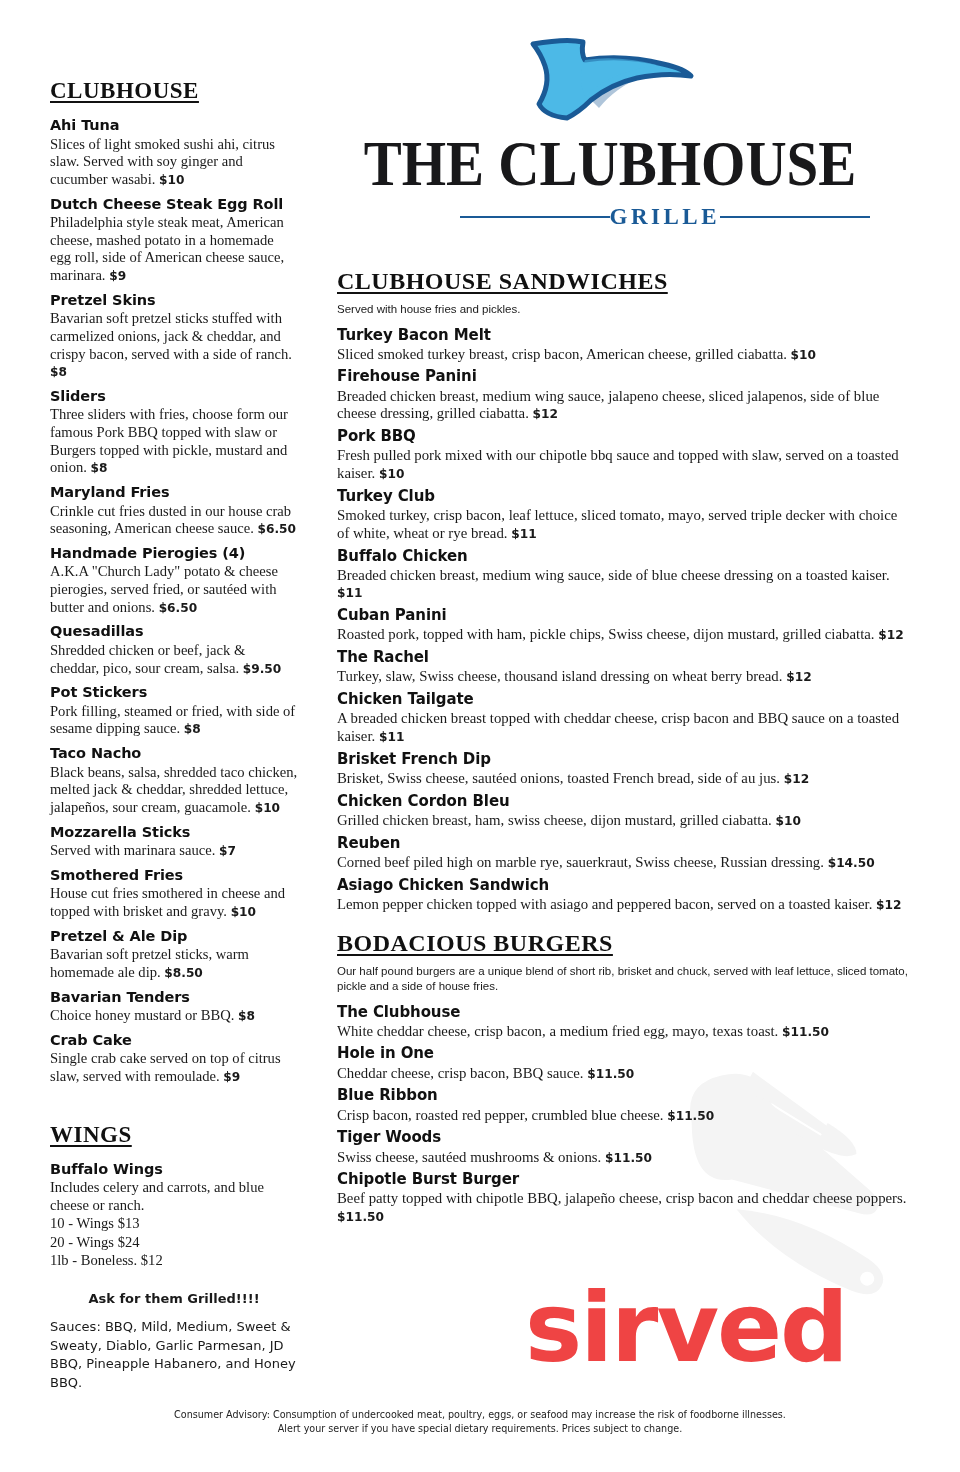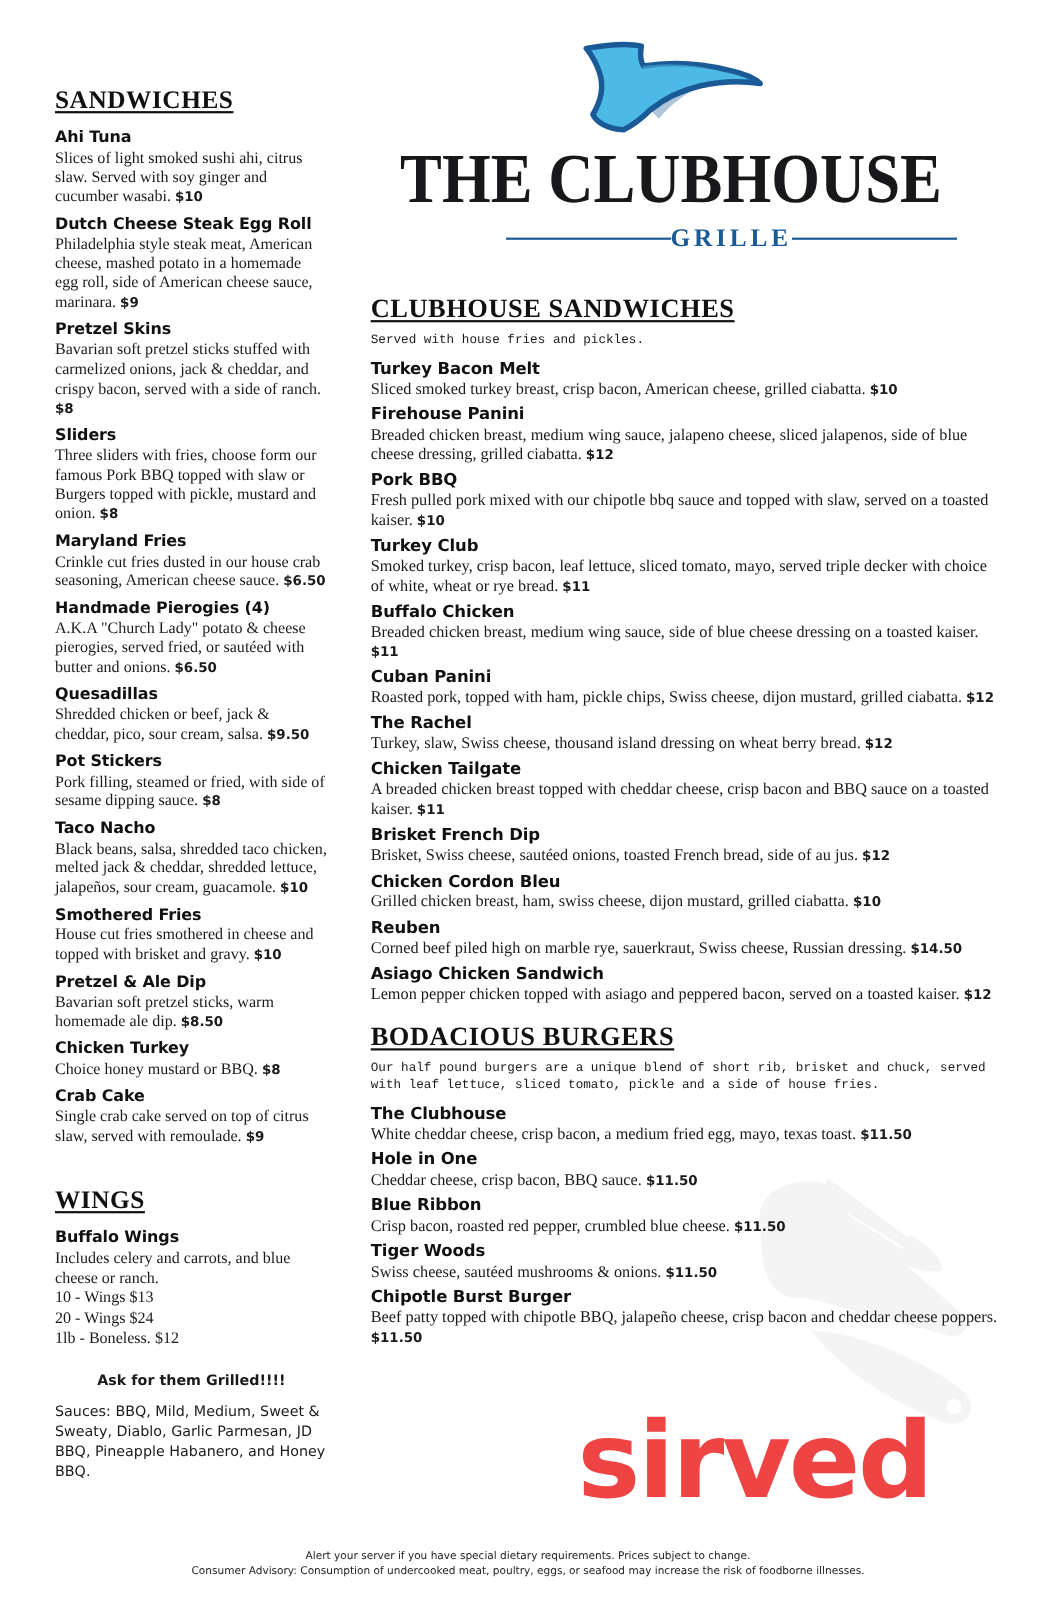--- a/index.html
+++ b/index.html
@@ -75,21 +75,21 @@
     text-underline-offset: 3px;
     text-decoration-thickness: 2px;
     margin: 0 0 12px 0;
     color: #111;
   }
   .section-title.right {
     font-size: 24px;
     margin-bottom: 7px;
   }
   .section-note {
-    font-family: Liberation Mono, monospace;
+    font-family: Liberation Sans, sans-serif;
     font-size: 11.5px;
     line-height: 1.35;
     margin: 0 0 8px 0;
     color: #1a1a1a;
   }
 
   
   .item { margin-bottom: 6px; }
   .item-name {
     font-family: "DejaVu Sans", sans-serif;
@@ -232,21 +232,21 @@
     <div class="logo-word">THE CLUBHOUSE</div>
     <div class="logo-sub-row">
       <span class="logo-rule"></span>
       <span class="logo-sub">GRILLE</span>
       <span class="logo-rule"></span>
     </div>
   </div>
 
   <div class="col-left">
 
-    <h2 class="section-title">SANDWICHES</h2>
+    <h2 class="section-title">CLUBHOUSE</h2>
 
     <div>
       <div class="item">
         <div class="item-name">Ahi Tuna</div>
         <div class="item-desc"><span>Slices of light smoked sushi ahi, citrus slaw.  Served with soy ginger and cucumber wasabi.</span> <span class="price">$10</span></div>
       </div>
       <div class="item">
         <div class="item-name">Dutch Cheese Steak Egg Roll</div>
         <div class="item-desc"><span>Philadelphia style steak meat, American cheese, mashed potato in a homemade egg roll, side of American cheese sauce, marinara.</span> <span class="price">$9</span></div>
       </div>
@@ -272,29 +272,33 @@
       </div>
       <div class="item">
         <div class="item-name">Pot Stickers</div>
         <div class="item-desc"><span>Pork filling, steamed or fried, with side of sesame dipping sauce.</span> <span class="price">$8</span></div>
       </div>
       <div class="item">
         <div class="item-name">Taco Nacho</div>
         <div class="item-desc"><span>Black beans, salsa, shredded taco chicken, melted jack &amp; cheddar, shredded lettuce, jalapeños,  sour cream, guacamole.</span> <span class="price">$10</span></div>
       </div>
       <div class="item">
+        <div class="item-name">Mozzarella Sticks</div>
+        <div class="item-desc"><span>Served with marinara sauce.</span> <span class="price">$7</span></div>
+      </div>
+      <div class="item">
         <div class="item-name">Smothered Fries</div>
         <div class="item-desc"><span>House cut fries smothered in cheese and topped with brisket and gravy.</span> <span class="price">$10</span></div>
       </div>
       <div class="item">
         <div class="item-name">Pretzel &amp; Ale Dip</div>
         <div class="item-desc"><span>Bavarian soft pretzel sticks, warm homemade ale dip.</span> <span class="price">$8.50</span></div>
       </div>
       <div class="item">
-        <div class="item-name">Chicken Turkey</div>
+        <div class="item-name">Bavarian Tenders</div>
         <div class="item-desc"><span>Choice honey mustard or BBQ.</span> <span class="price">$8</span></div>
       </div>
       <div class="item">
         <div class="item-name">Crab Cake</div>
         <div class="item-desc"><span>Single crab cake served on top of citrus slaw, served with remoulade.</span> <span class="price">$9</span></div>
       </div>
     </div>
 
     <div class="wings-wrap">
       <h2 class="section-title">WINGS</h2>
@@ -389,17 +393,17 @@
         </div>
         <div class="item">
           <div class="item-name">Chipotle Burst Burger</div>
           <div class="item-desc"><span>Beef patty topped with chipotle BBQ,  jalapeño cheese, crisp bacon and cheddar cheese poppers.</span> <span class="price">$11.50</span></div>
         </div>
       </div>
     </div>
   </div>
 
   <div class="footer">
+    <p>Consumer Advisory: Consumption of undercooked meat, poultry, eggs, or seafood may increase the risk of foodborne illnesses.</p>
     <p>Alert your server if you have special dietary requirements. Prices subject to change.</p>
-    <p>Consumer Advisory: Consumption of undercooked meat, poultry, eggs, or seafood may increase the risk of foodborne illnesses.</p>
   </div>
 
 </div>
 
 </body></html>

